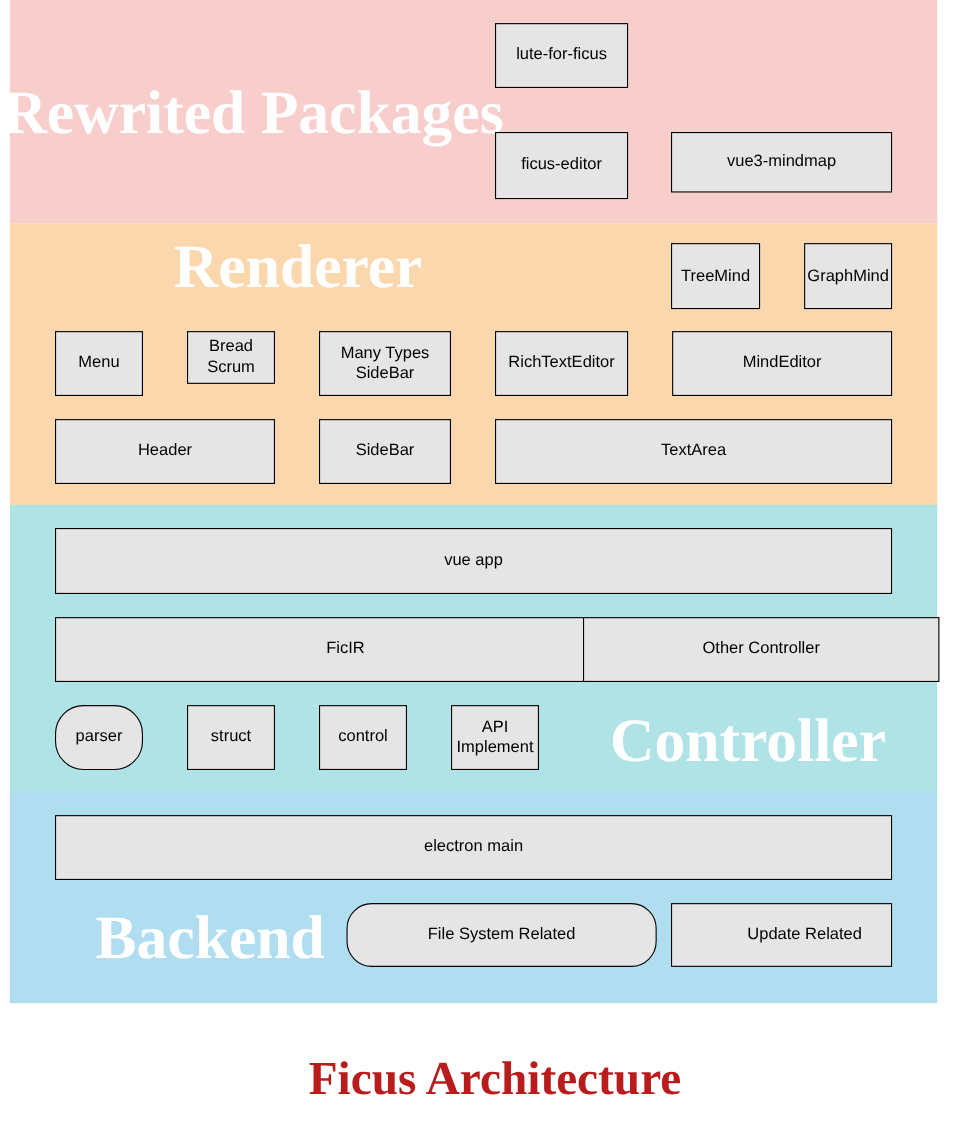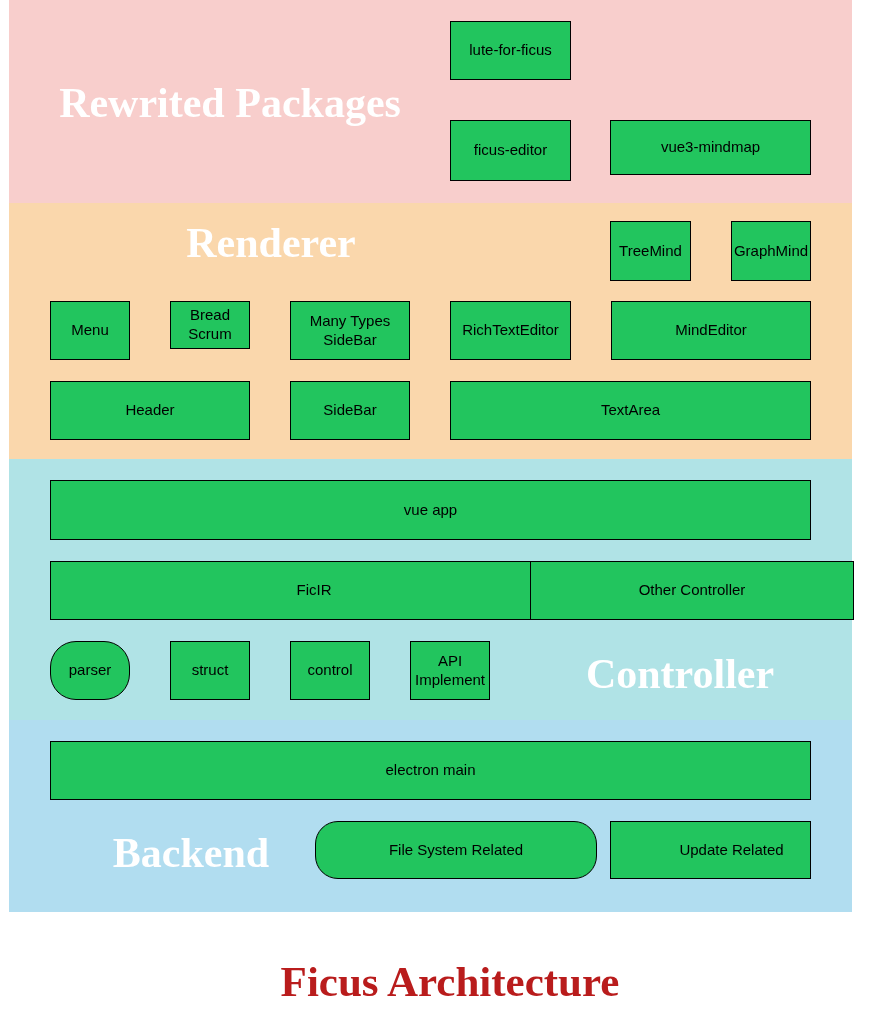--- a/index.html
+++ b/index.html
@@ -22,29 +22,29 @@
   .band-rewrited   { top: 0px;   height: 203px; background: #f8cecc; }
   .band-renderer   { top: 203px; height: 256px; background: #fad7ac; }
   .band-controller { top: 459px; height: 261px; background: #b0e3e6; }
   .band-backend    { top: 720px; height: 192px; background: #b1ddf0; }
 
   .band-title {
     position: absolute;
     transform: translate(-50%, -50%);
     font-family: "Liberation Serif", serif;
     font-weight: bold;
-    font-size: 42px;
+    font-size: 56px;
     color: #ffffff;
     white-space: nowrap;
     z-index: 2;
   }
   .node {
     position: absolute;
     box-sizing: border-box;
-    background: #22c55e;
+    background: #e5e5e5;
     border: 1.5px solid #000000;
     display: flex;
     align-items: center;
     justify-content: center;
     text-align: center;
     font-family: "Liberation Sans", sans-serif;
     font-size: 15px;
     line-height: 1.25;
     color: #000000;
     padding: 2px;

